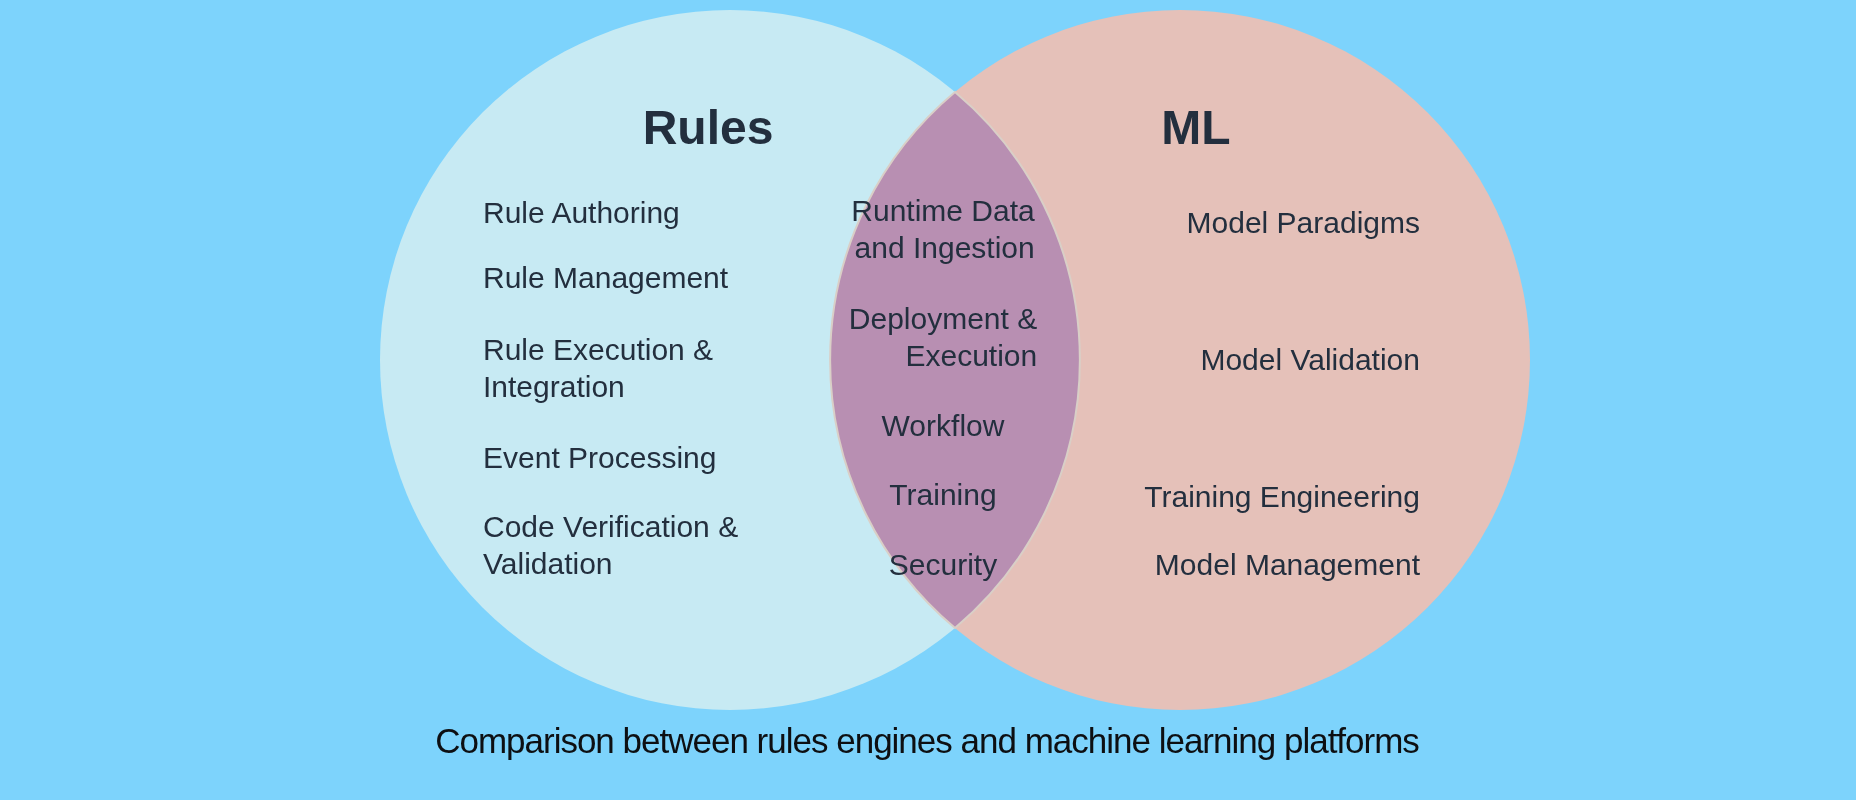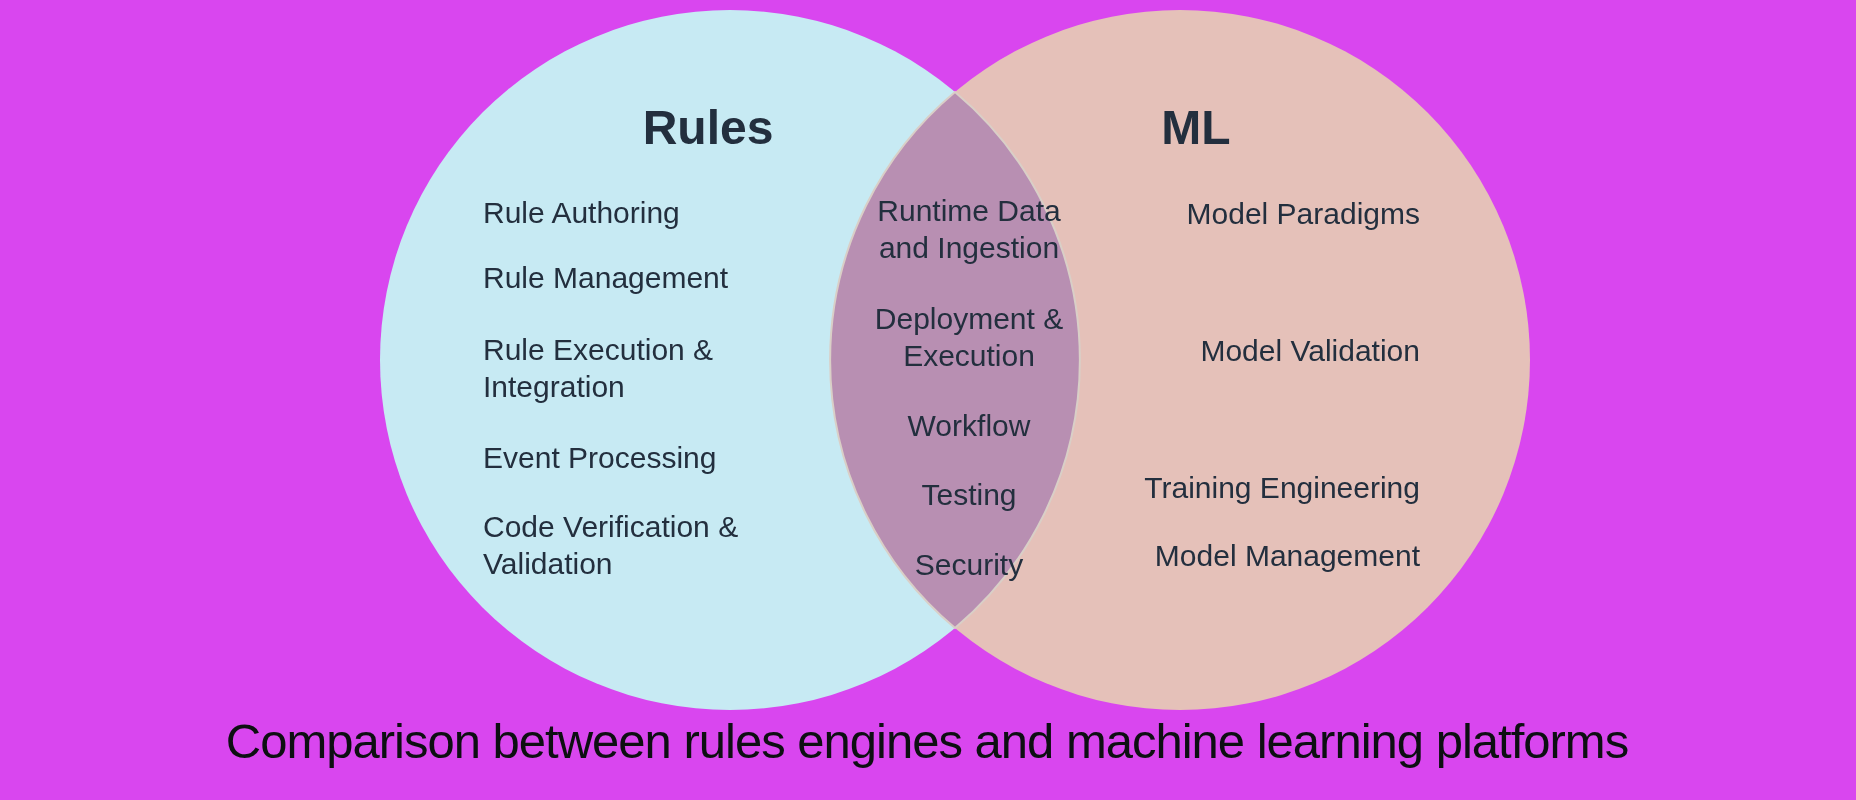--- a/index.html
+++ b/index.html
@@ -1,20 +1,20 @@
 <!DOCTYPE html>
 <html><head>
 <meta charset="utf-8">
 <style>
   html, body { margin: 0; padding: 0; background: #ffffff; }
   .stage {
     position: relative;
     width: 1856px;
     height: 800px;
-    background: #d946ef;
+    background: #7dd3fc;
     overflow: hidden;
     font-family: "Liberation Sans", "DejaVu Sans", sans-serif;
     color: #232f3e;
   }
   .venn-svg { position: absolute; left: 0; top: 0; }
   .vtitle {
     position: absolute;
     top: 102px;
     transform: translateX(-50%);
     font-size: 48px;
@@ -24,28 +24,28 @@
     white-space: nowrap;
   }
   .item {
     position: absolute;
     font-size: 30px;
     line-height: 37px;
     color: #232f3e;
     white-space: pre-line;
   }
   .li { left: 483px; text-align: left; }
-  .mi { left: 969px; transform: translateX(-50%); text-align: center; }
-  .ri { right: 436px; text-align: right; }
+  .mi { left: 943px; transform: translateX(-50%); text-align: right; }
+  .ri { right: 436px; text-align: right; margin-top: 9px; }
   .caption {
     position: absolute;
     left: 927px;
     top: 717px;
     transform: translateX(-50%);
-    font-size: 49px;
+    font-size: 35px;
     line-height: 48px;
     letter-spacing: -1px;
     color: #0d0f12;
     white-space: nowrap;
   }
 </style>
 </head>
 <body>
 
 <div class="stage">
@@ -66,21 +66,21 @@
 Integration</div>
   <div class="item li" style="top:439px">Event Processing</div>
   <div class="item li" style="top:508px">Code Verification &amp;
 Validation</div>
 
   <div class="item mi" style="top:192px">Runtime Data
 and Ingestion</div>
   <div class="item mi" style="top:300px">Deployment &amp;
 Execution</div>
   <div class="item mi" style="top:407px">Workflow</div>
-  <div class="item mi" style="top:476px">Testing</div>
+  <div class="item mi" style="top:476px">Training</div>
   <div class="item mi" style="top:546px">Security</div>
 
   <div class="item ri" style="top:195px">Model Paradigms</div>
   <div class="item ri" style="top:332px">Model Validation</div>
   <div class="item ri" style="top:469px">Training Engineering</div>
   <div class="item ri" style="top:537px">Model Management</div>
 
   <div class="caption">Comparison between rules engines and machine learning platforms</div>
 
 </div>

